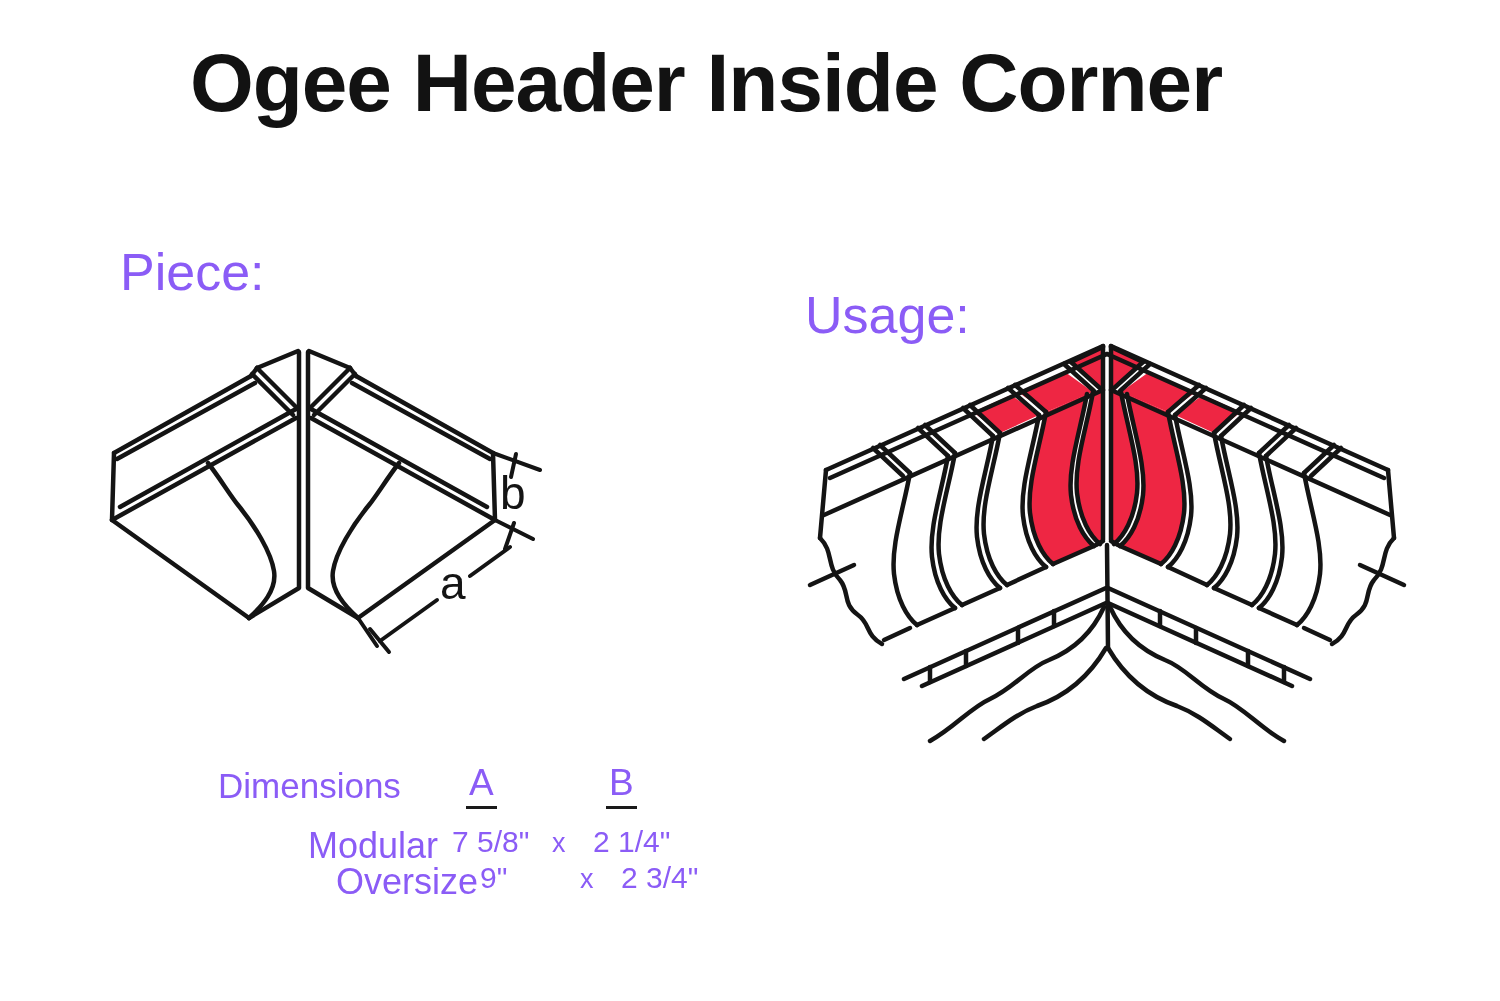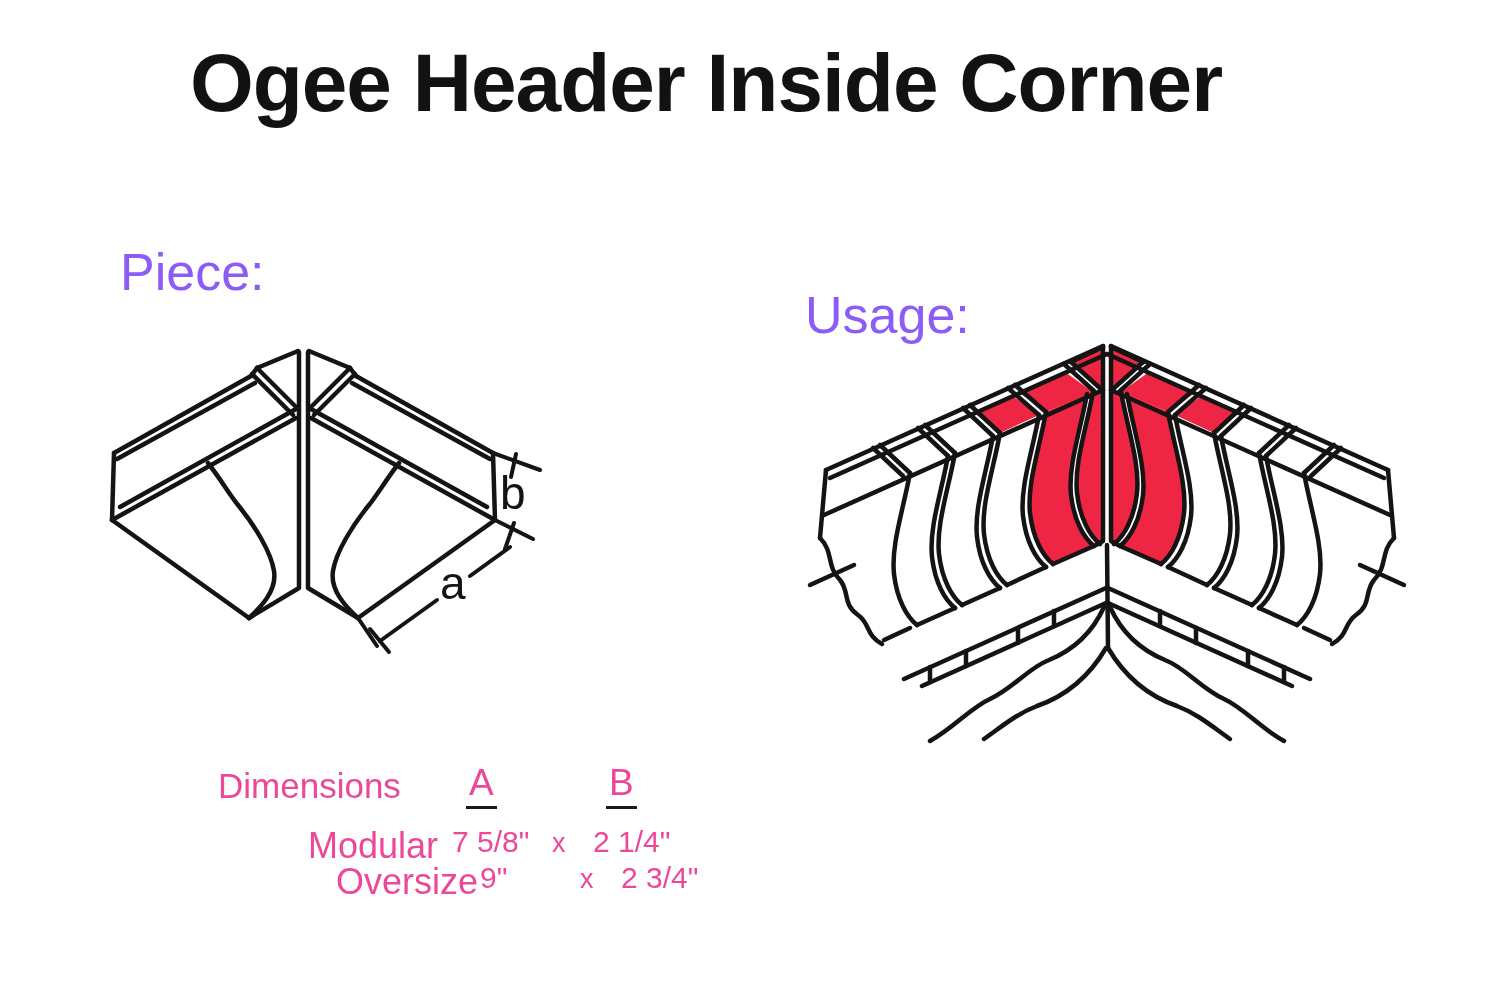--- a/index.html
+++ b/index.html
@@ -14,21 +14,21 @@
   .seclabel{position:absolute;font-size:52px;font-weight:400;color:#8b5cf6;}
   .piece-label{left:120px;top:242px;}
   .usage-label{left:805px;top:242px;margin-top:43px;}
   .diagram{position:absolute;}
   .piece-svg{left:95px;top:335px;}
   .usage-svg{left:790px;top:330px;}
   .ln{fill:none;stroke:#141414;stroke-width:4.5;stroke-linecap:round;stroke-linejoin:round;}
   .lnthin{fill:none;stroke:#141414;stroke-width:4;stroke-linecap:round;stroke-linejoin:round;}
   .red{fill:#ee2643;stroke:none;}
   .dimtext{font-family:"Liberation Sans",sans-serif;font-size:46px;fill:#141414;}
-  .dims span{position:absolute;white-space:pre;color:#ec4899;}
+  .dims span{position:absolute;white-space:pre;color:#8b5cf6;}
   .dim-heading{left:218px;top:766px;font-size:35px;}
   .dim-colA{left:466px;top:762px;font-size:37px;border-bottom:3px solid #1a1a1a;padding:0 3px 2px 3px;}
   .dim-colB{left:606px;top:762px;font-size:37px;border-bottom:3px solid #1a1a1a;padding:0 3px 2px 3px;}
   .r1{top:825px;} .r2{top:861px;margin-left:28px;}
   .c-name{left:308px;font-size:36px;}
   .c-a{left:452px;font-size:30px;}
   .c-x{left:552px;font-size:27px;padding-top:3px;}
   .c-b{left:593px;font-size:30px;}
 </style>
 </head>

